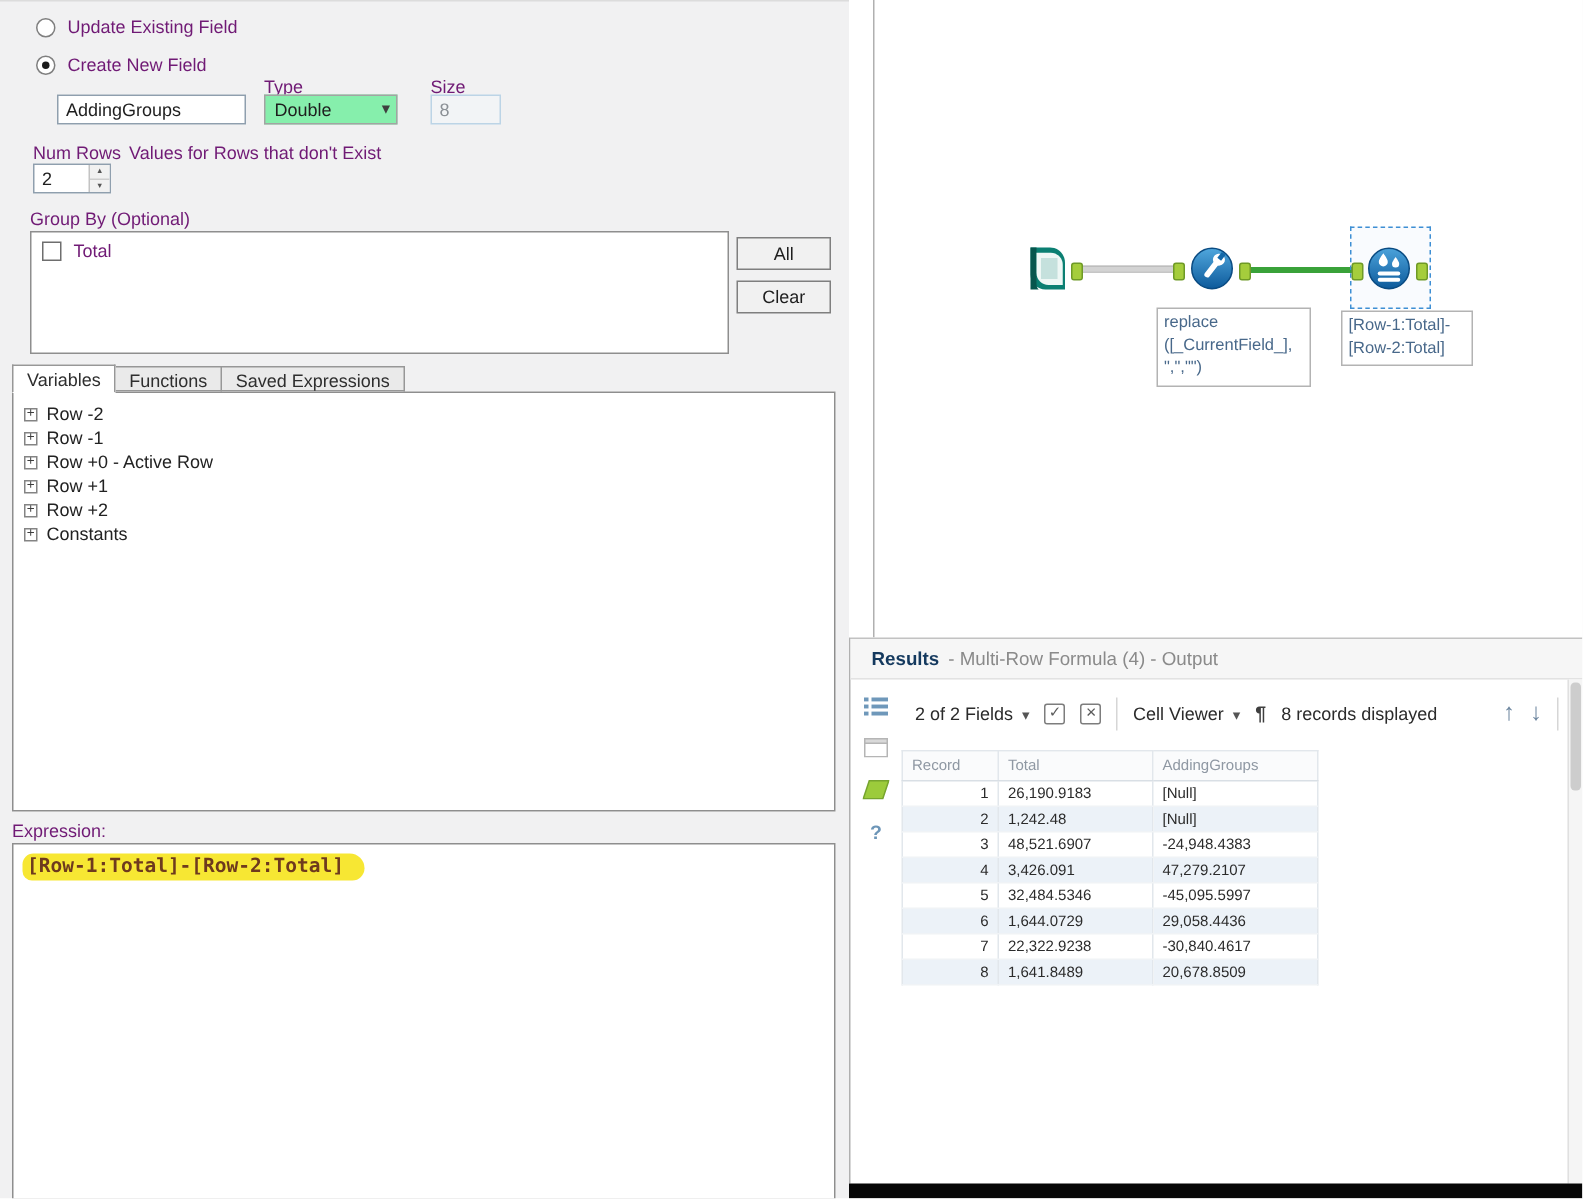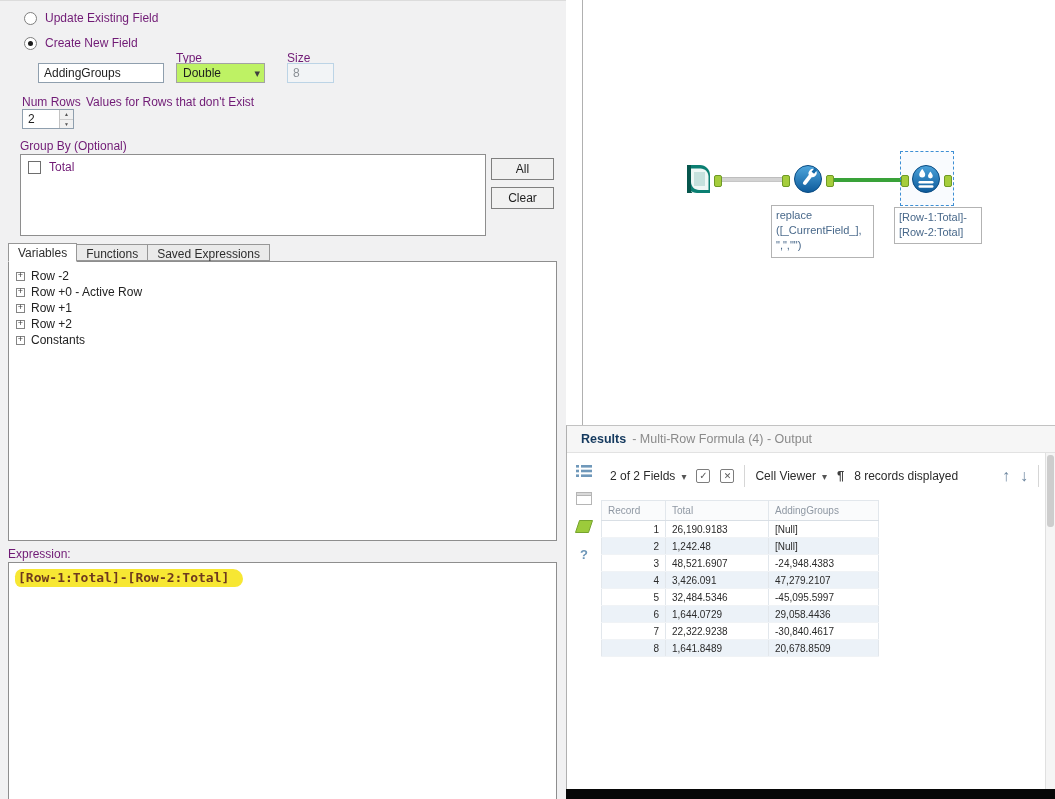--- a/index.html
+++ b/index.html
@@ -105,21 +105,21 @@
       <span class="flabel">Create New Field</span>
     </div>
 
     <div class="flabel" style="left:176px;top:50px;">Type</div>
     <div class="flabel" style="left:287px;top:50px;">Size</div>
 
     <div class="tbox" style="left:38px;top:62px;width:126px;">
       <span>AddingGroups</span>
     </div>
 
-    <div class="dbox" style="left:176px;top:62px;width:89px;background:#bef264;">
+    <div class="dbox" style="left:176px;top:62px;width:89px;background:#86efac;">
       <span>Double</span>
       <span class="caret"></span>
     </div>
 
     <div class="tbox disabled" style="left:287px;top:62px;width:47px;">
       <span>8</span>
     </div>
 
     <div class="flabel" style="left:22px;top:94px;">Num Rows</div>
     <div class="flabel" style="left:86px;top:94px;">Values for Rows that don't Exist</div>
@@ -148,20 +148,24 @@
     <div class="tabbar" style="left:8px;top:242px;">
       <div class="tab active"><span>Variables</span></div>
       <div class="tab"><span>Functions</span></div>
       <div class="tab"><span>Saved Expressions</span></div>
     </div>
 
     <div class="tree" style="left:8px;top:260px;width:549px;height:280px;">
       <div class="titem">
           <span class="expander"></span>
           <span>Row -2</span>
+        </div>
+      <div class="titem">
+          <span class="expander"></span>
+          <span>Row -1</span>
         </div>
       <div class="titem">
           <span class="expander"></span>
           <span>Row +0 - Active Row</span>
         </div>
       <div class="titem">
           <span class="expander"></span>
           <span>Row +1</span>
         </div>
       <div class="titem">

